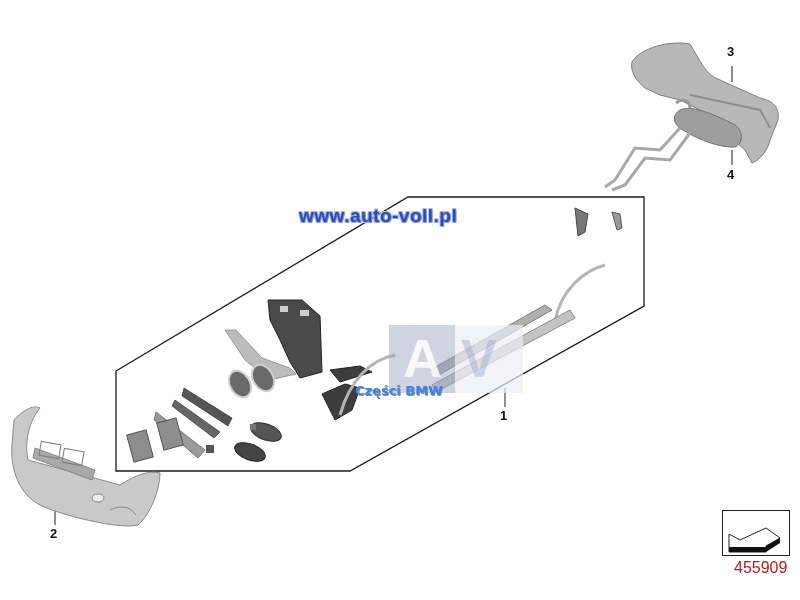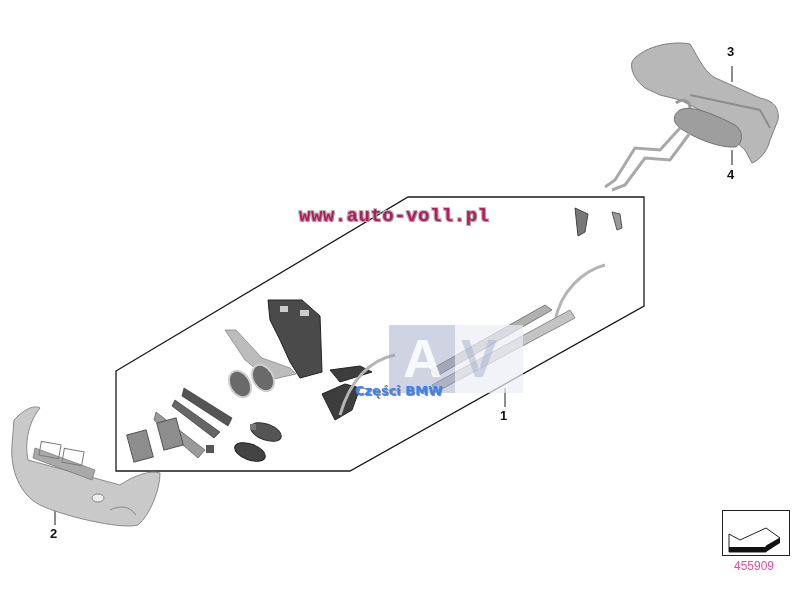--- a/index.html
+++ b/index.html
@@ -1,26 +1,26 @@
 <!DOCTYPE html>
 <html><head>
 <meta charset="utf-8">
 <style>
   html, body { margin:0; padding:0; background:#ffffff; }
   body { width:800px; height:600px; position:relative; overflow:hidden; font-family:"Liberation Sans", sans-serif; }
   .canvas { position:absolute; left:0; top:0; width:800px; height:600px; }
   .callout { position:absolute; font-family:"Liberation Sans", sans-serif; font-weight:bold; font-size:13px; color:#111; }
-  .watermark-url { position:absolute; left:299px; top:205px; font-family:Liberation Mono, monospace; font-weight:bold; font-size:19px; color:#be185d; letter-spacing:0.5px; text-shadow:1px 1px 0 #9a9a9a, -1px -1px 0 #bdbdbd, 1px -1px 0 #bdbdbd, -1px 1px 0 #bdbdbd; }
+  .watermark-url { position:absolute; left:299px; top:205px; font-family:Liberation Sans, sans-serif; font-weight:bold; font-size:19px; color:#1d4ed8; letter-spacing:0.5px; text-shadow:1px 1px 0 #9a9a9a, -1px -1px 0 #bdbdbd, 1px -1px 0 #bdbdbd, -1px 1px 0 #bdbdbd; }
   .watermark-logo { position:absolute; left:389px; top:325px; width:134px; height:68px; }
   .wm-left { position:absolute; left:0; top:0; width:66px; height:68px; background:rgba(150,160,190,0.45); }
   .wm-right { position:absolute; left:66px; top:0; width:68px; height:68px; background:rgba(235,238,245,0.7); }
   .wm-A { position:absolute; left:14px; top:2px; font-size:54px; font-weight:bold; color:rgba(255,255,255,0.85); font-family:"Liberation Sans", sans-serif; }
   .wm-V { position:absolute; left:72px; top:2px; font-size:54px; font-weight:bold; color:rgba(160,170,200,0.45); font-family:"Liberation Sans", sans-serif; }
   .watermark-sub { position:absolute; left:355px; top:383px; font-size:13px; font-weight:bold; color:#3b82f6; text-shadow:1px 1px 0 #8e8e8e; font-family:"DejaVu Sans", sans-serif; }
-  .catalog-id { position:absolute; left:734px; top:559px; font-size:12px; color:#ec4899; font-family:"Liberation Sans", sans-serif; }
+  .catalog-id { position:absolute; left:734px; top:559px; font-size:16px; color:#b91c1c; font-family:"Liberation Sans", sans-serif; }
 </style>
 </head>
 <body>
 
 <svg class="canvas" viewBox="0 0 800 600" xmlns="http://www.w3.org/2000/svg">
 
   <g>
     <polygon points="116,371 408,197 644,197 644,306 350,471 116,471" fill="none" stroke="#1a1a1a" stroke-width="1.3"></polygon>
   </g>
 

